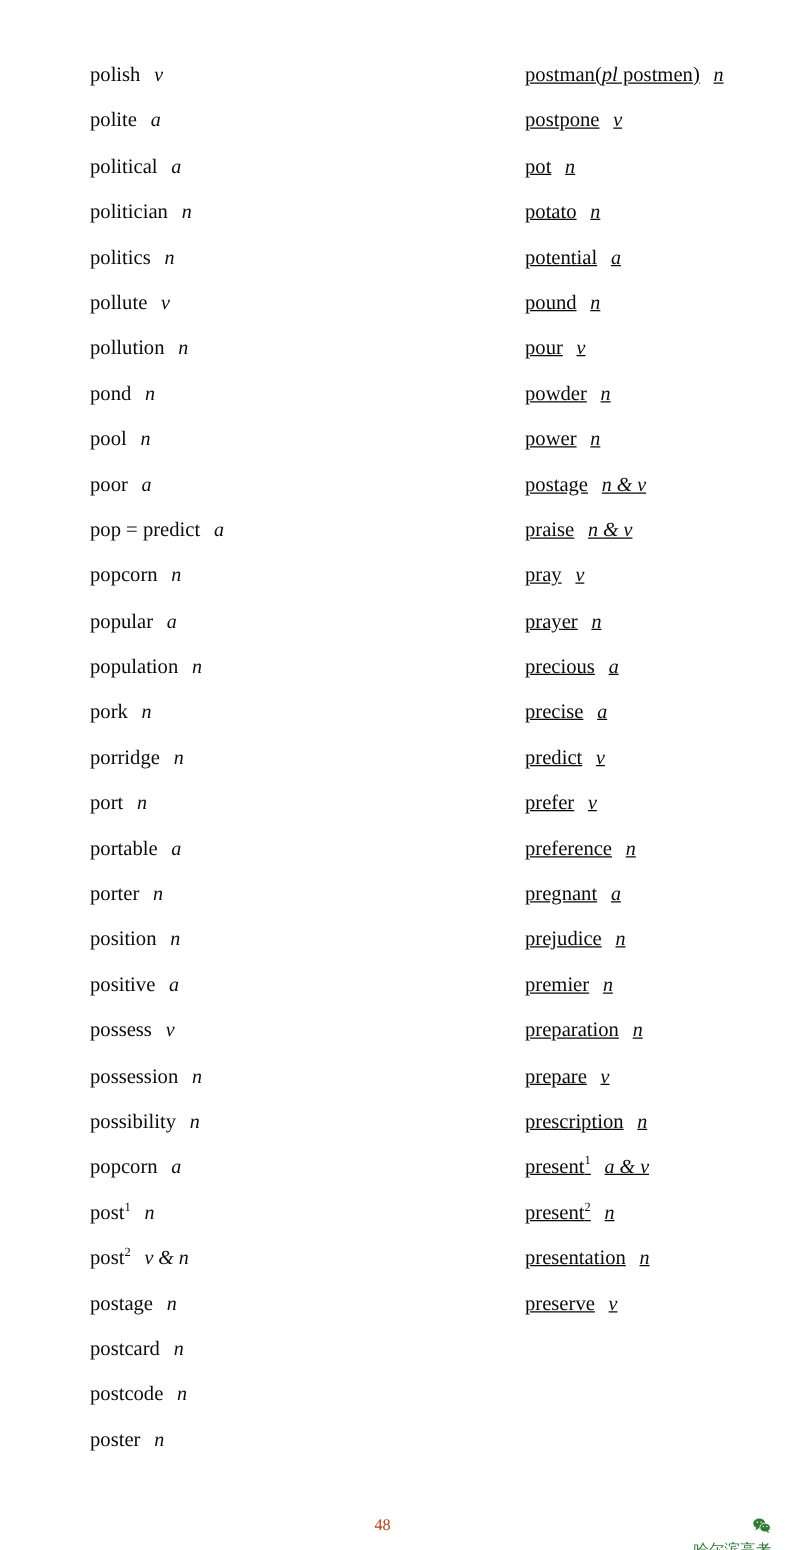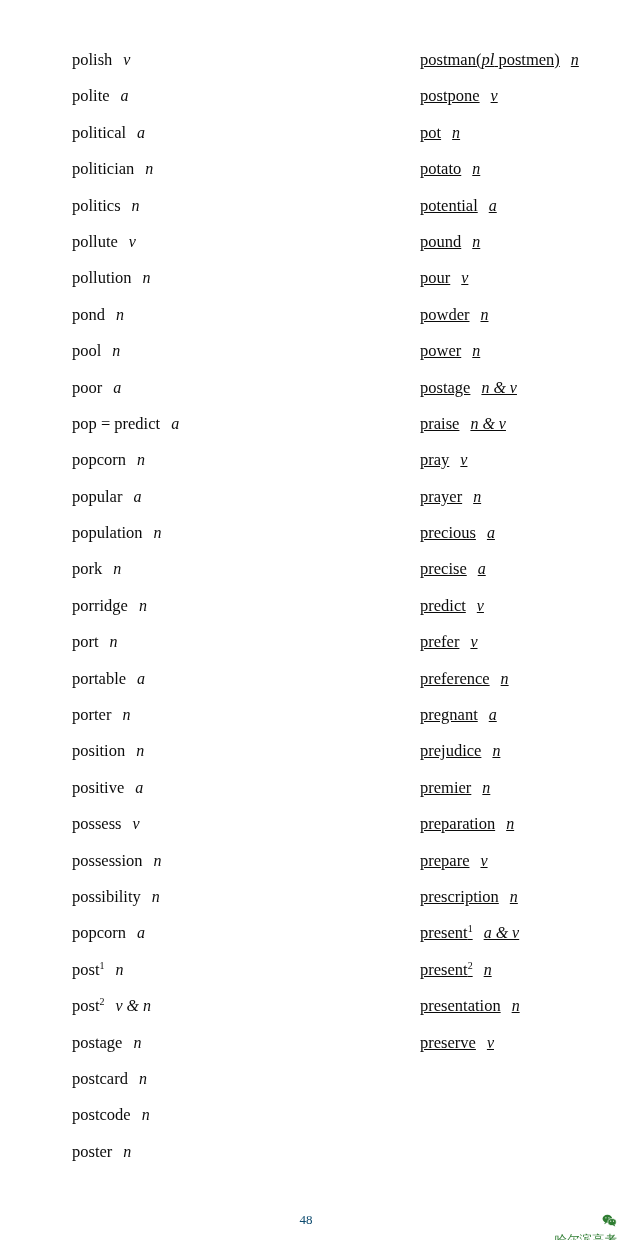--- a/index.html
+++ b/index.html
@@ -71,21 +71,21 @@
     line-height: 0;
   }
   .page-number {
     position: absolute;
     left: 0;
     top: 1212px;
     width: 612px;
     text-align: center;
     font-size: 13px;
     font-family: "Liberation Serif", serif;
-    color: #0c4a6e;
+    color: #c2410c;
   }
   .watermark {
     position: absolute;
     right: 23px;
     top: 1214px;
     display: flex;
     align-items: flex-end;
     gap: 5px;
     color: #2f7d32;
     font-size: 12.5px;

